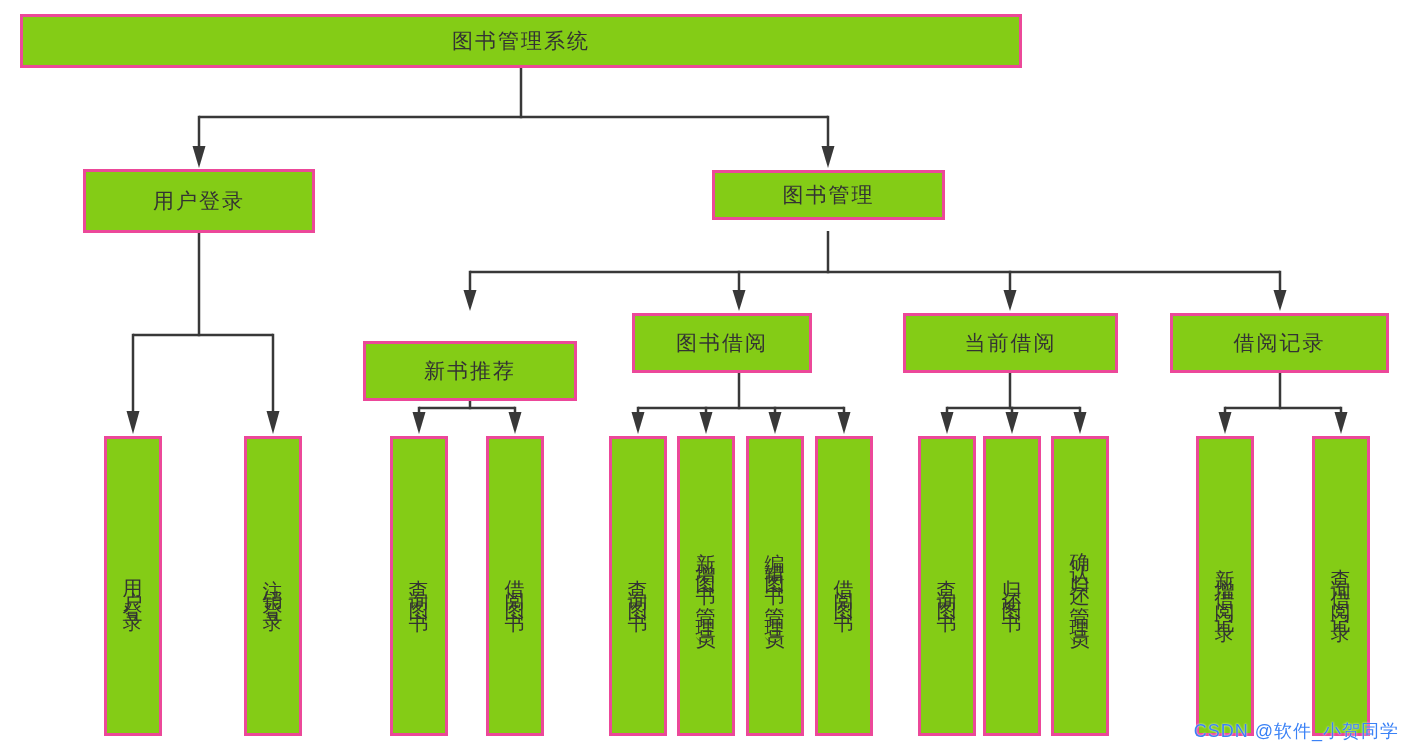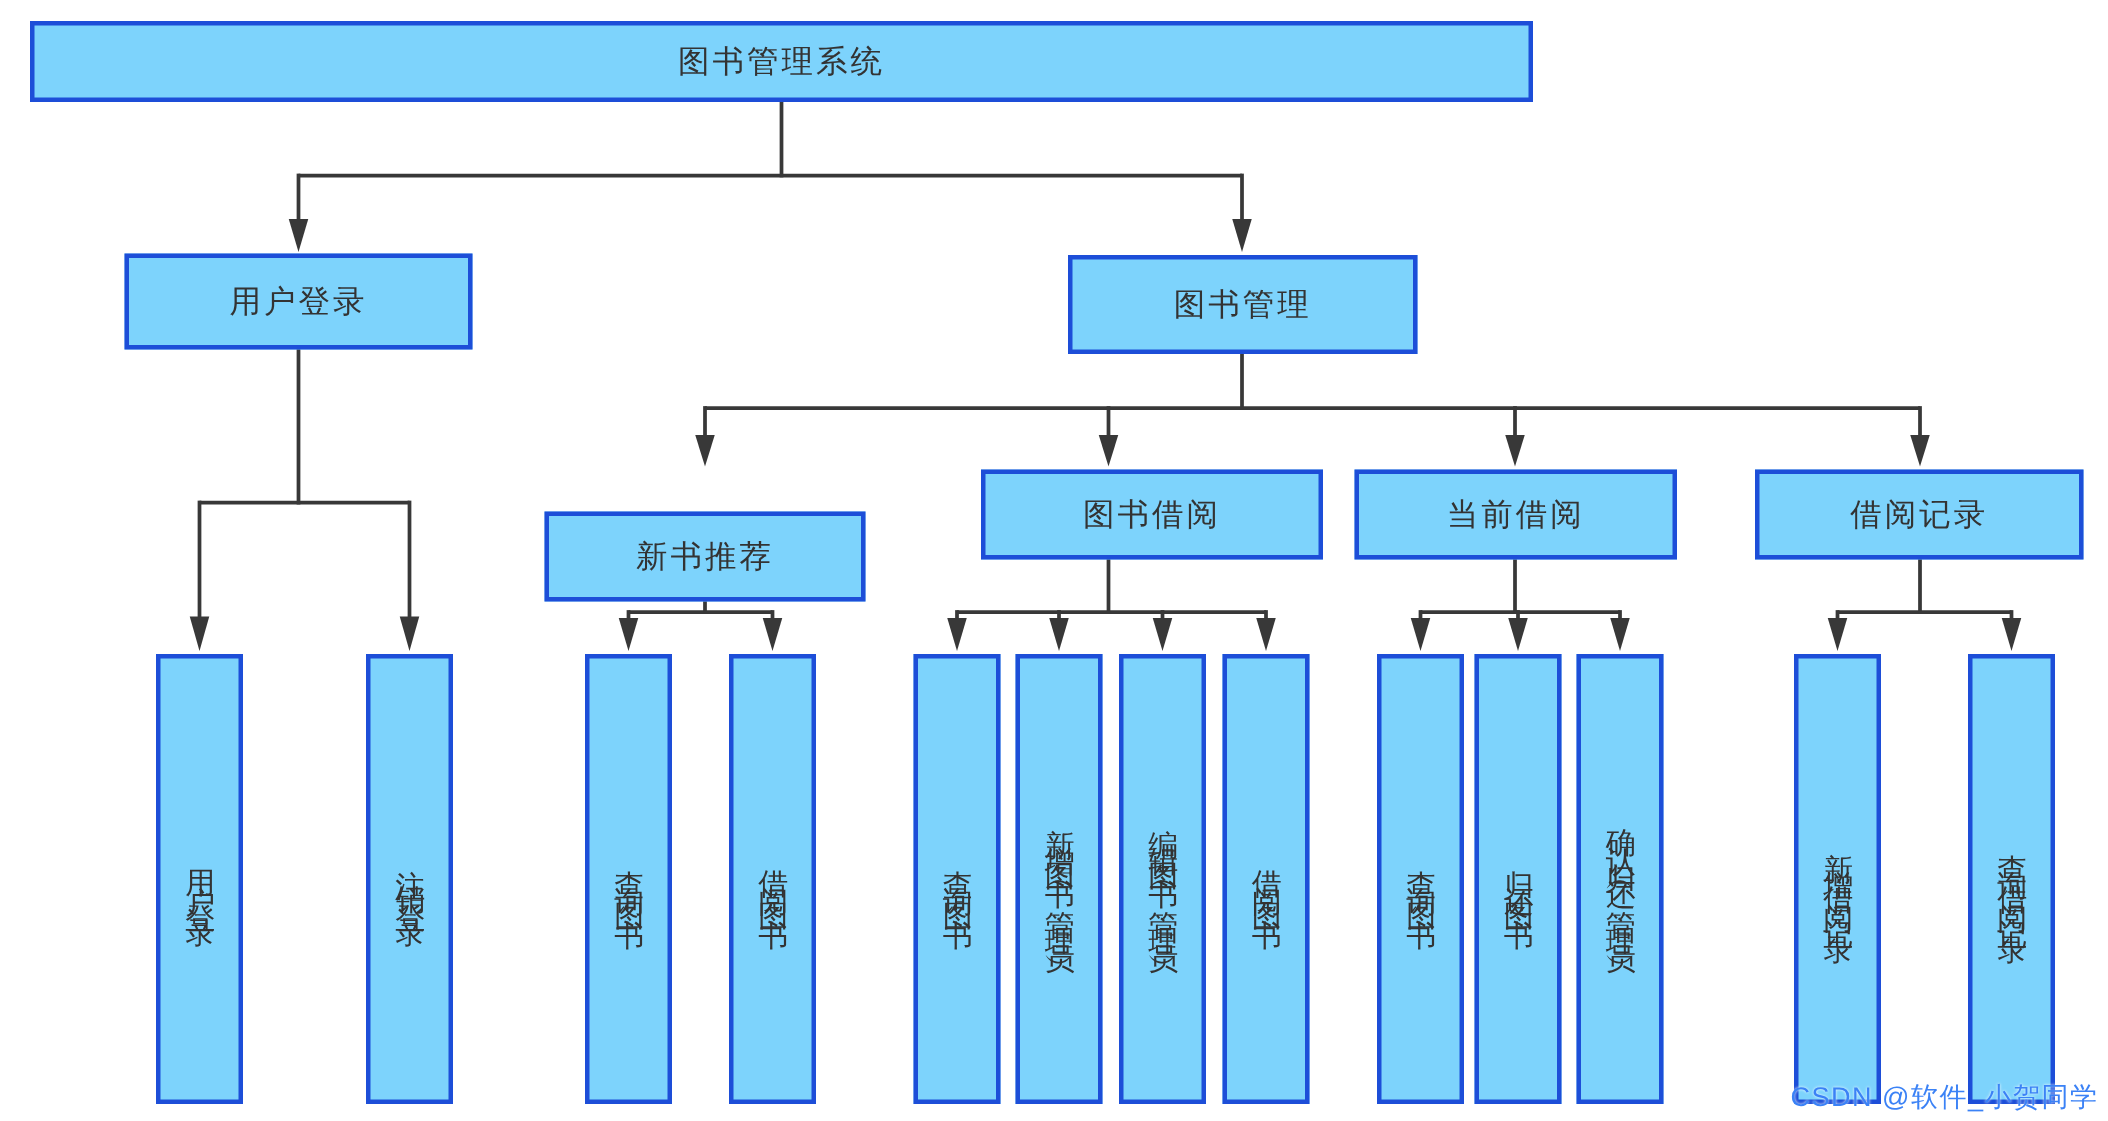--- a/index.html
+++ b/index.html
@@ -5,21 +5,21 @@
   html,body { margin:0; padding:0; background:#ffffff; }
   .canvas {
     position:relative; width:1405px; height:747px;
     background:#ffffff; overflow:hidden;
     font-family:"Liberation Sans","DejaVu Sans",sans-serif;
     color:#333333;
   }
   svg.wires { position:absolute; left:0; top:0; width:1405px; height:747px; }
   .node {
     position:absolute; box-sizing:border-box;
-    border:3px solid #1d4ed8; background:#7dd3fc;
+    border:3px solid #ec4899; background:#84cc16;
     display:flex; align-items:center; justify-content:center;
   }
   .hnode { font-size:21px; letter-spacing:2px; white-space:nowrap; }
   .leaf  { }
   .vtext {
     writing-mode:vertical-rl; text-orientation:mixed;
     font-size:20px; line-height:1; letter-spacing:11px;
   }
   .watermark {
     position:absolute; right:6px; bottom:4px; z-index:5;
@@ -107,24 +107,24 @@
         <line x1="1341" y1="406.75" x2="1341" y2="414"></line>
         <polygon points="1334.5,412 1347.5,412 1341,434" stroke="none"></polygon>
       </g>
 
     </g>
   </svg>
 
   <div class="node hnode" style="left:20px; top:14px; width:1002px; height:54px;">图书管理系统</div>
 
   <div class="node hnode" style="left:83px; top:169px; width:232px; height:64px;">用户登录</div>
-  <div class="node hnode" style="left:712px; top:170px; width:233px; height:66px;">图书管理</div>
+  <div class="node hnode" style="left:712px; top:170px; width:233px; height:50px;">图书管理</div>
 
   <div class="node hnode" style="left:363px; top:313px; width:214px; height:60px;margin-top:28px;">新书推荐</div>
-  <div class="node hnode" style="left:654px; top:313px; width:228px; height:60px;">图书借阅</div>
+  <div class="node hnode" style="left:632px; top:313px; width:180px; height:60px;">图书借阅</div>
   <div class="node hnode" style="left:903px; top:313px; width:215px; height:60px;">当前借阅</div>
   <div class="node hnode" style="left:1170px; top:313px; width:219px; height:60px;">借阅记录</div>
 
   <div class="node leaf" style="left:104px; top:436px; width:58px; height:300px;">
     <span class="vtext">用户登录</span>
   </div>
   <div class="node leaf" style="left:244px; top:436px; width:58px; height:300px;">
     <span class="vtext">注销登录</span>
   </div>
   <div class="node leaf" style="left:390px; top:436px; width:58px; height:300px;">

